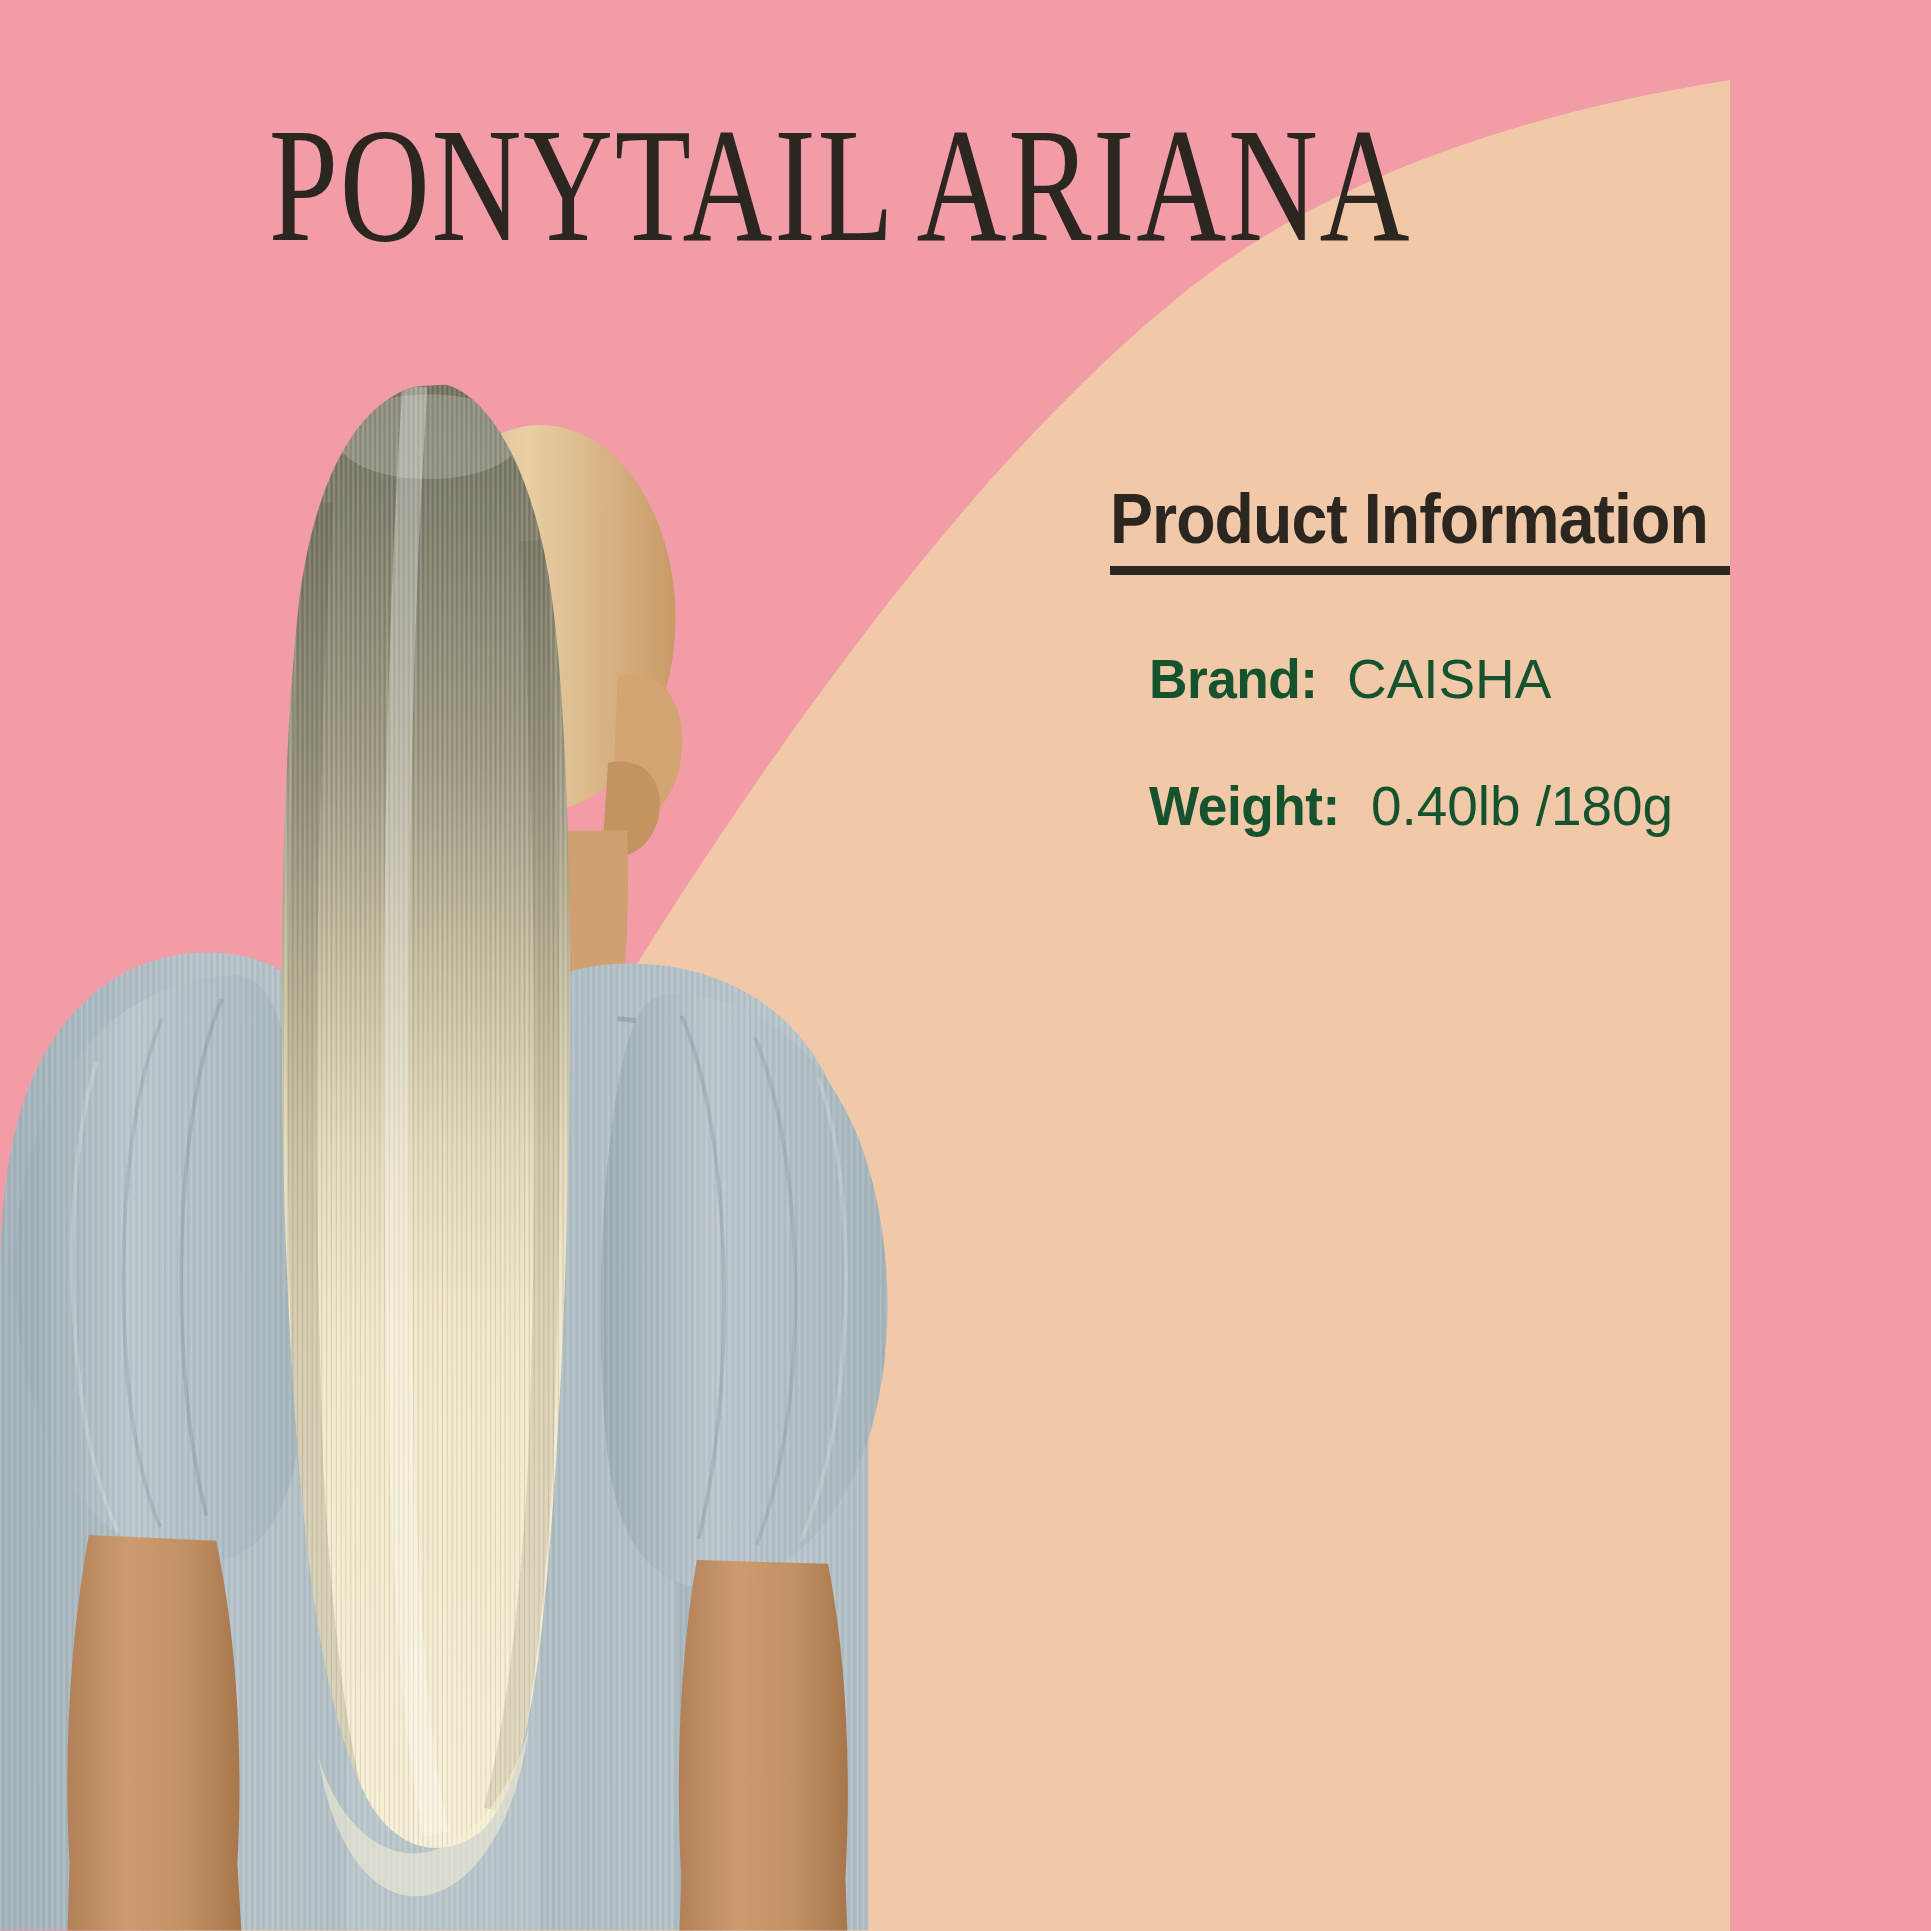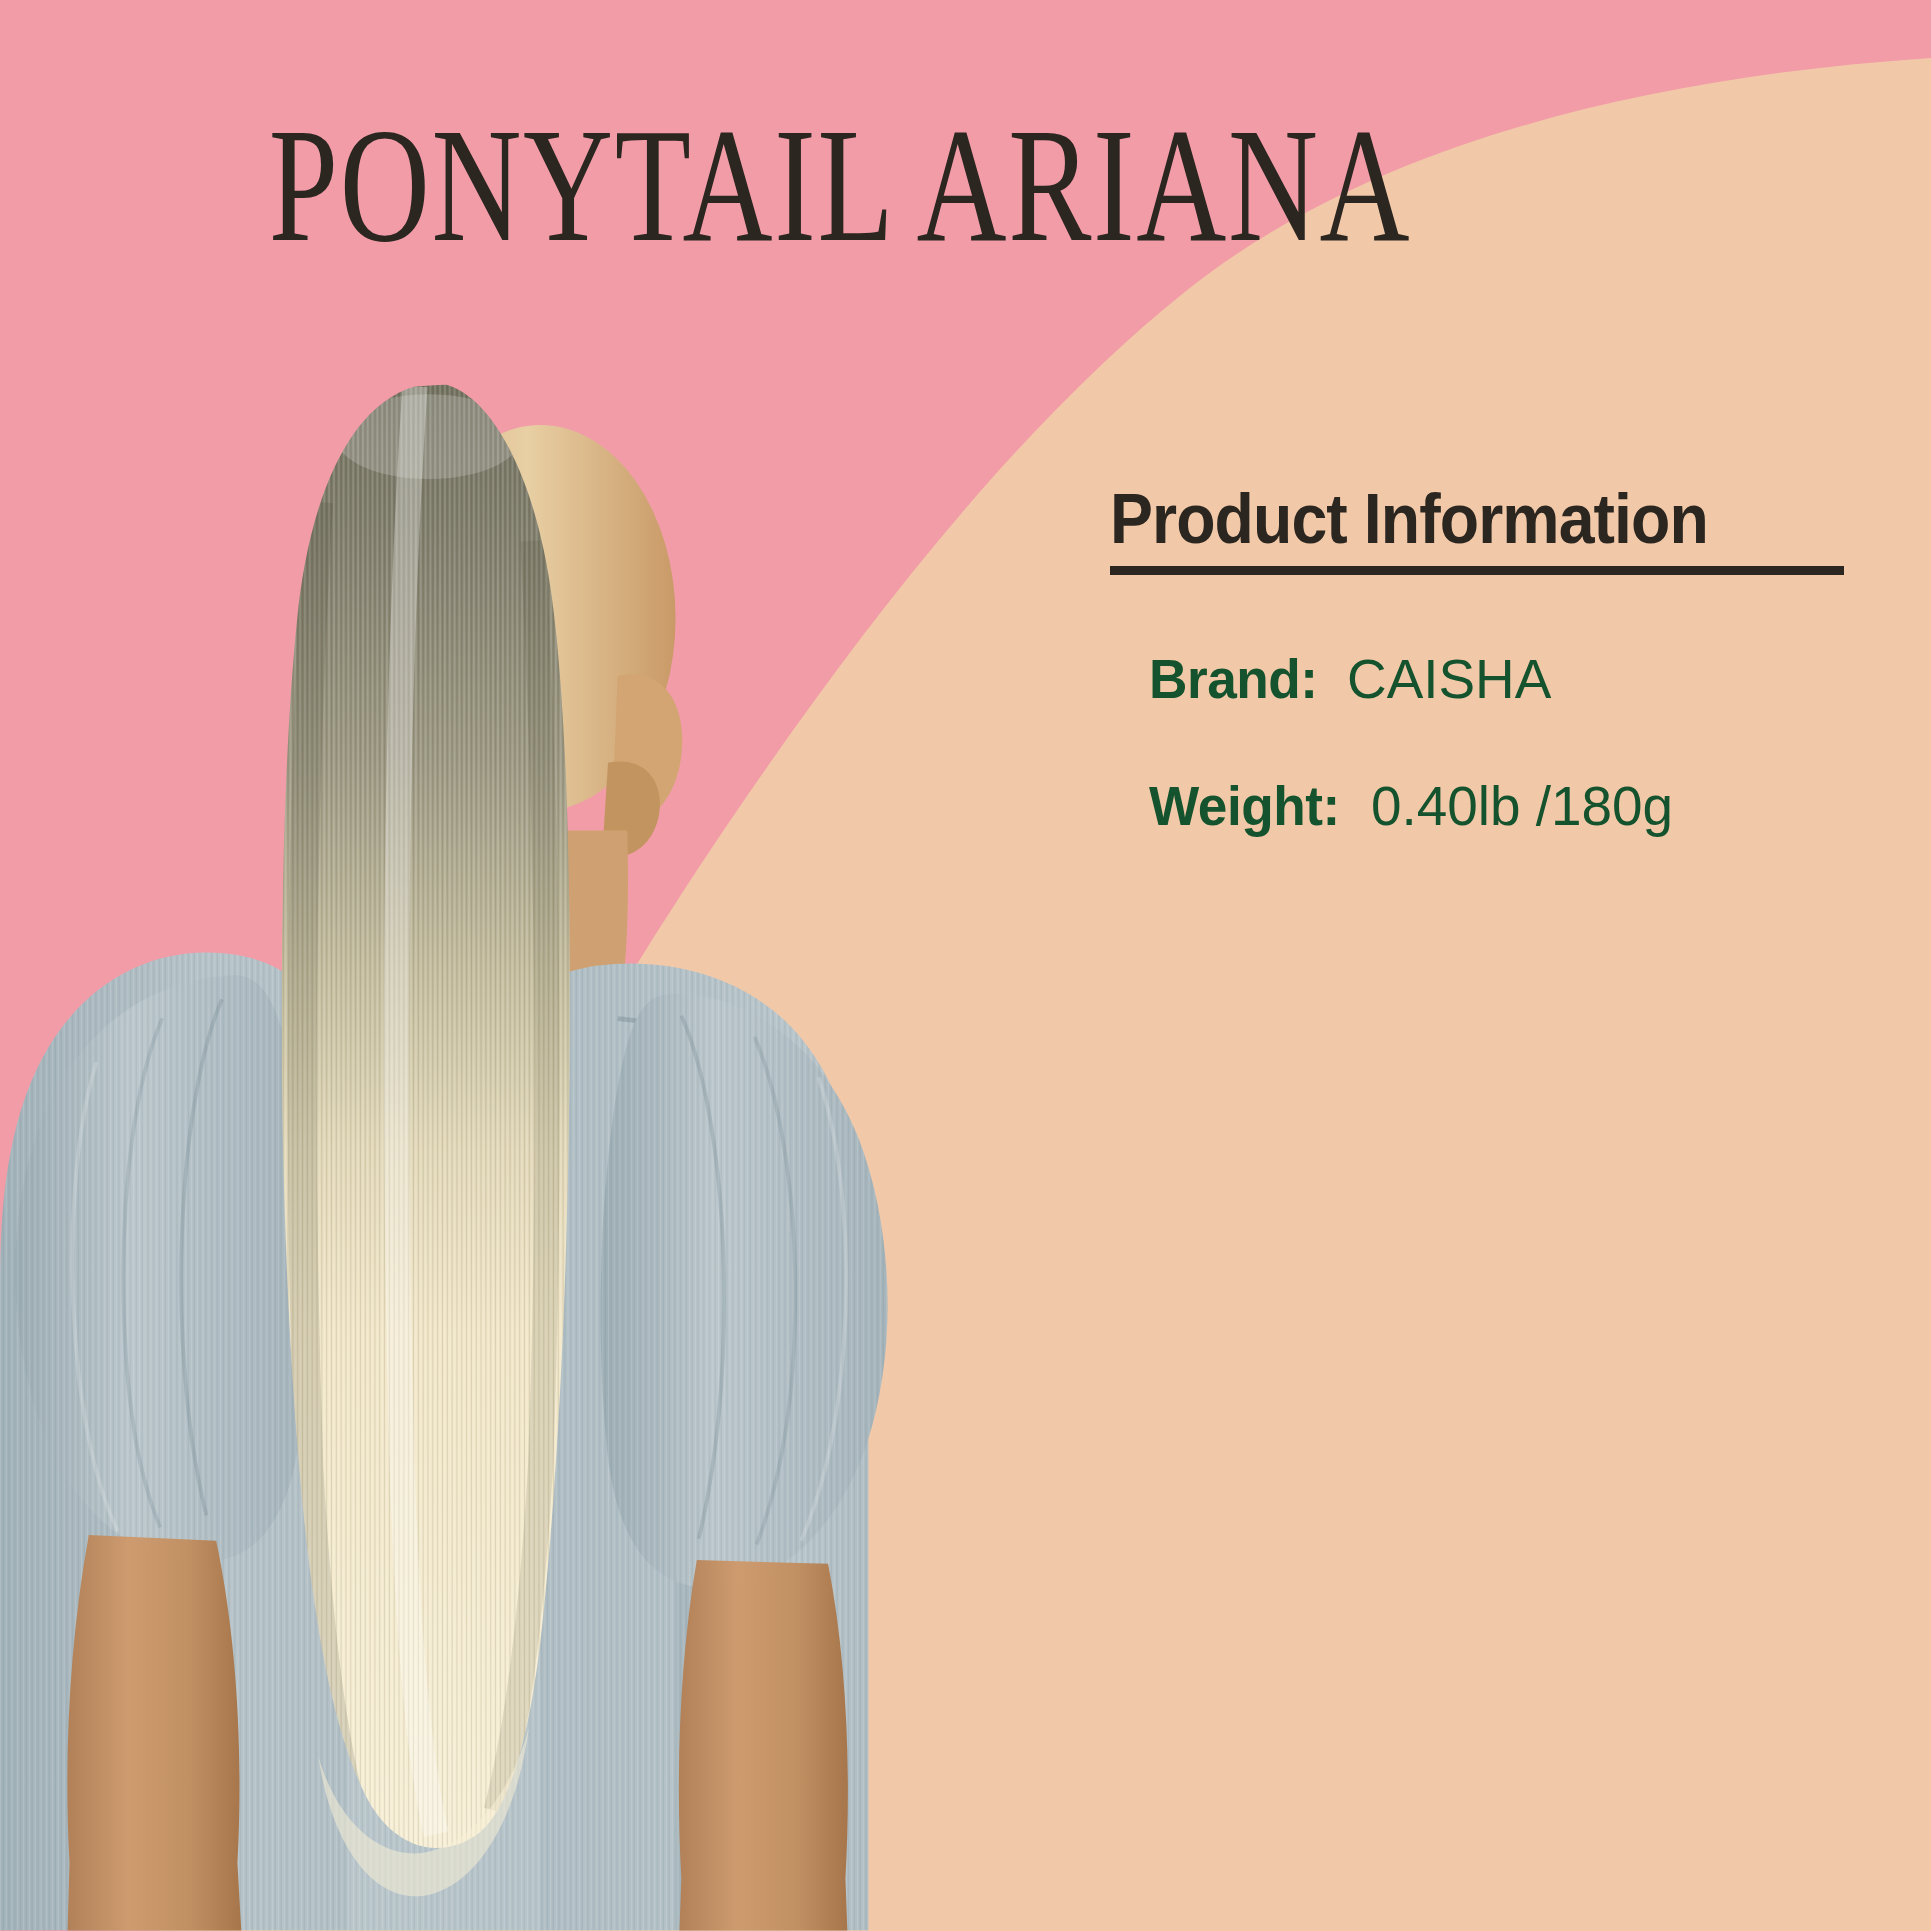--- a/index.html
+++ b/index.html
@@ -1,21 +1,21 @@
 <!DOCTYPE html>
 <html><head>
 <meta charset="utf-8">
 <style>
   html,body{margin:0;padding:0;}
   body{
     width:1931px;height:1931px;overflow:hidden;
     font-family:"Liberation Sans",sans-serif;
     background:#F29CA8;
   }
-  #stage{position:relative;width:1931px;height:1931px;overflow:hidden;background:#F29CA8;}
+  #stage{position:relative;width:1730px;height:1931px;overflow:hidden;background:#F29CA8;}
 
   
   .bg-pink{position:absolute;inset:0;background:#F29CA8;}
   .bg-peach-svg{position:absolute;left:0;top:0;width:1931px;height:1931px;}
 
   
   .title{
     position:absolute;left:0;top:104px;width:1680px;
     text-align:center;
     font-family:"Liberation Serif","DejaVu Serif",serif;

